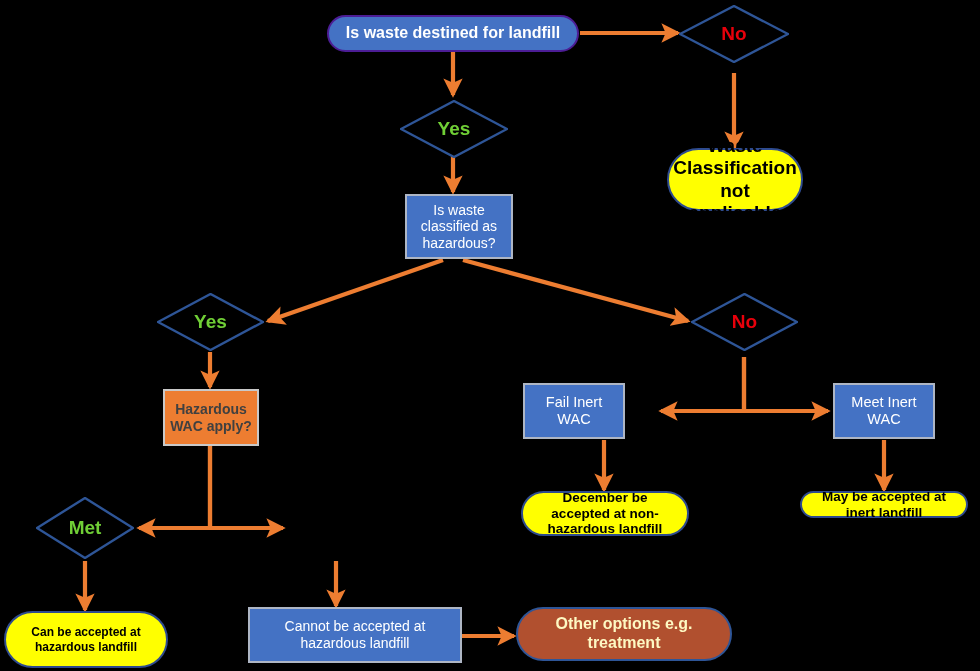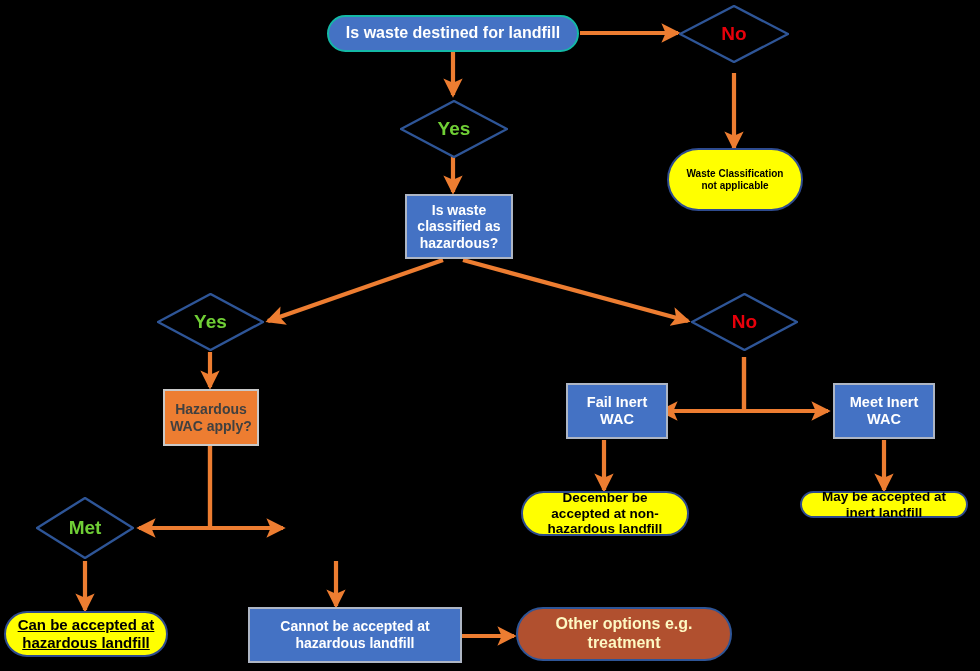--- a/index.html
+++ b/index.html
@@ -29,21 +29,21 @@
     align-items: center;
     justify-content: center;
     text-align: center;
     box-sizing: border-box;
     line-height: 1.18;
     z-index: 5;
   }
   
   .pill-blue {
     background: #4472C4;
-    border: 2px solid #14b8a6;
+    border: 2px solid #4c1d95;
     border-radius: 999px;
     color: #FFFFFF;
     font-weight: bold;
   }
   .pill-yellow {
     background: #FFFF00;
     border: 2px solid #2E4B8F;
     border-radius: 999px;
     color: #000000;
     font-weight: bold;
@@ -53,21 +53,21 @@
     border: 2px solid #2E5597;
     border-radius: 999px;
     color: #fef9c3;
     font-weight: bold;
   }
   
   .rect-blue {
     background: #4472C4;
     border: 2px solid #AEB6C4;
     color: #FFFFFF;
-    font-weight: bold;
+    font-weight: normal;
   }
   .rect-orange {
     background: #ED7D31;
     border: 2px solid #C9C9C9;
     color: #404040;
     font-weight: bold;
   }
   
   .diamond {
     background: transparent;
@@ -147,21 +147,21 @@
     <span class="dlabel label-no">No</span>
   </div>
 
   <div class="node diamond" style="left:400px; top:100px; width:108px; height:58px; font-size:19px;">
     <svg class="dshape" viewBox="0 0 108 58" preserveAspectRatio="none">
       <polygon points="54,1 107,29 54,57 1,29" fill="none" stroke="#2E5597" stroke-width="2.4"></polygon>
     </svg>
     <span class="dlabel label-yes">Yes</span>
   </div>
 
-  <div class="node pill-yellow" style="left:667px; top:148px; width:136px; height:63px; font-size:10px; padding:0 10px;justify-content:flex-end;">
+  <div class="node pill-yellow" style="left:667px; top:148px; width:136px; height:63px; font-size:19px; padding:0 10px;">
     <span>Waste Classification not applicable</span>
   </div>
 
   <div class="node rect-blue" style="left:405px; top:194px; width:108px; height:65px; font-size:14px; padding:0 5px;">
     <span>Is waste classified as hazardous?</span>
   </div>
 
   <div class="node diamond" style="left:157px; top:293px; width:107px; height:58px; font-size:19px;">
     <svg class="dshape" viewBox="0 0 107 58" preserveAspectRatio="none">
       <polygon points="53.5,1 106,29 53.5,57 1,29" fill="none" stroke="#2E5597" stroke-width="2.4"></polygon>
@@ -173,21 +173,21 @@
     <svg class="dshape" viewBox="0 0 107 58" preserveAspectRatio="none">
       <polygon points="53.5,1 106,29 53.5,57 1,29" fill="none" stroke="#2E5597" stroke-width="2.4"></polygon>
     </svg>
     <span class="dlabel label-no">No</span>
   </div>
 
   <div class="node rect-orange" style="left:163px; top:389px; width:96px; height:57px; font-size:14px; padding:0 4px;">
     <span>Hazardous WAC apply?</span>
   </div>
 
-  <div class="node rect-blue" style="left:566px; top:383px; width:102px; height:56px; font-size:14.5px; padding:0 5px;">
+  <div class="node rect-blue" style="left:523px; top:383px; width:102px; height:56px; font-size:14.5px; padding:0 5px;">
     <span>Fail Inert WAC</span>
   </div>
 
   <div class="node rect-blue" style="left:833px; top:383px; width:102px; height:56px; font-size:14.5px; padding:8px 5px;">
     <span>Meet Inert WAC</span>
   </div>
 
   <div class="node pill-yellow" style="left:521px; top:491px; width:168px; height:45px; font-size:13.5px; padding:0 12px;">
     <span>December be accepted at non-hazardous landfill</span>
   </div>
@@ -197,21 +197,21 @@
   </div>
 
   <div class="node diamond" style="left:36px; top:497px; width:98px; height:62px; font-size:19px;">
     <svg class="dshape" viewBox="0 0 98 62" preserveAspectRatio="none">
       <polygon points="49,1 97,31 49,61 1,31" fill="none" stroke="#2E5597" stroke-width="2.4"></polygon>
     </svg>
     <span class="dlabel label-met">Met</span>
   </div>
 
 
-  <div class="node pill-yellow" style="left:4px; top:611px; width:164px; height:46px; font-size:15px; padding:0 10px;text-decoration:underline;">
+  <div class="node pill-yellow" style="left:4px; top:611px; width:164px; height:57px; font-size:12px; padding:0 10px;">
     <span>Can be accepted at hazardous landfill</span>
   </div>
 
   <div class="node rect-blue" style="left:248px; top:607px; width:214px; height:56px; font-size:14px; padding:0 19px;">
     <span>Cannot be accepted at hazardous landfill</span>
   </div>
 
   <div class="node pill-brown" style="left:516px; top:607px; width:216px; height:54px; font-size:16px; padding:0 14px;">
     <span>Other options e.g. treatment</span>
   </div>

